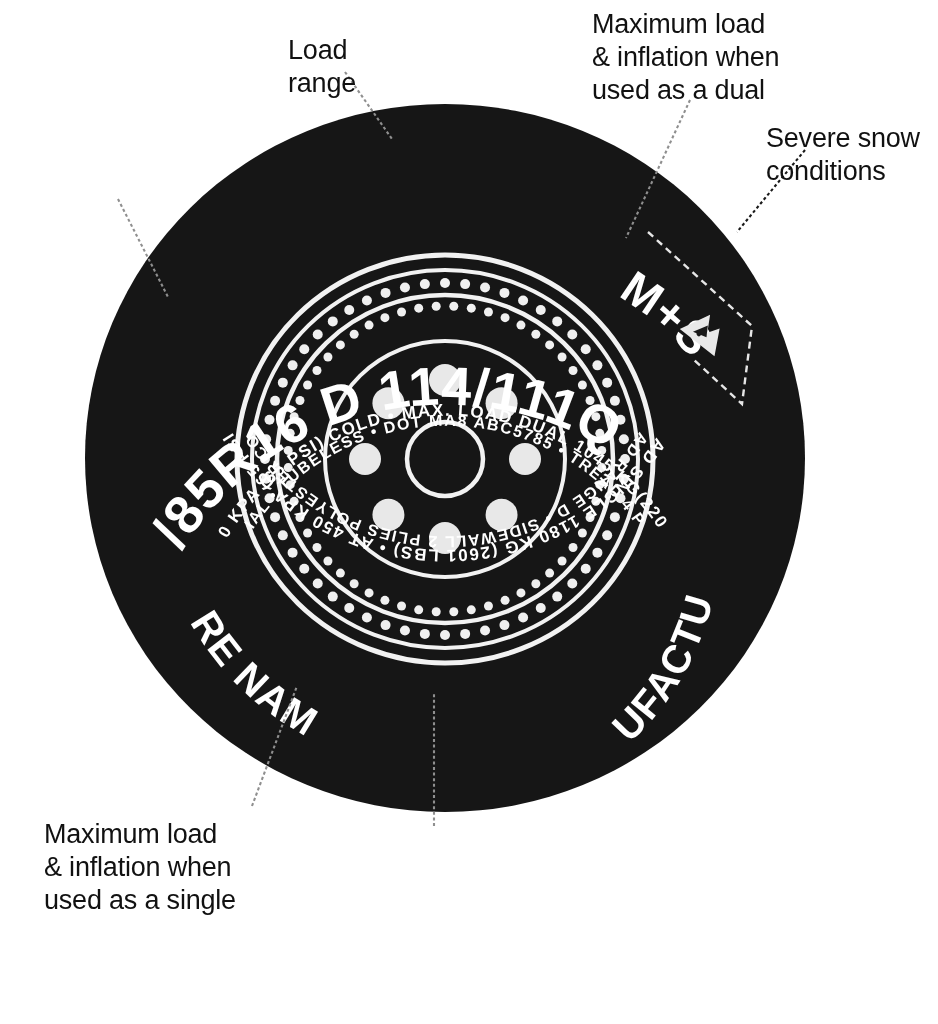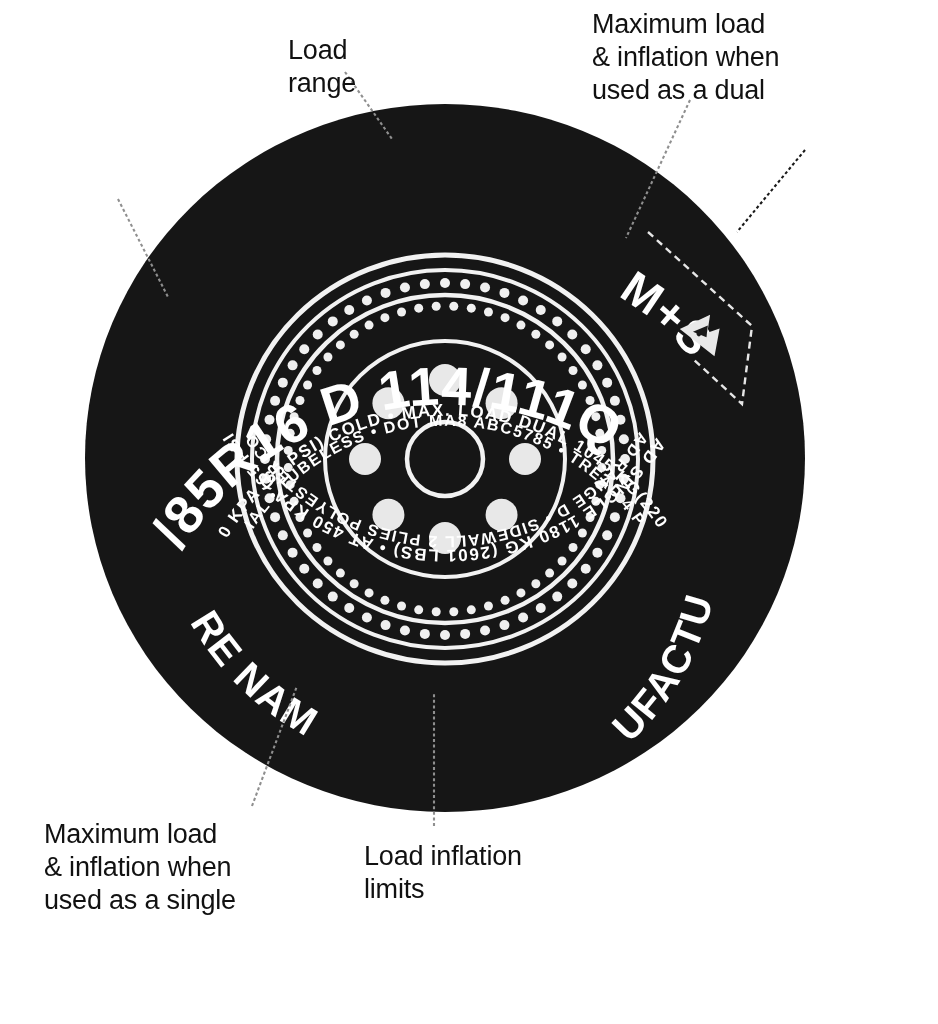--- a/index.html
+++ b/index.html
@@ -252,19 +252,19 @@
         <line x1="252" y1="806" x2="297" y2="686" class="leader-light"></line>
         <line x1="434" y1="826" x2="434" y2="692" class="leader-light"></line>
       </g>
   </svg>
 
   <div class="callout" style="left: 264px; top: 34px; margin-left: 24px;">Load
 range</div>
   <div class="callout" style="left: 592px; top: 8px;">Maximum load
 &amp; inflation when
 used as a dual</div>
+  <div class="callout" style="left: 766px; top: 122px;">Severe snow
+conditions</div>
   <div class="callout" style="left: 44px; top: 818px;">Maximum load
 &amp; inflation when
 used as a single</div>
-  <div class="callout" style="left: 364px; top: 840px;">Load inflation
-limits</div>
 
 </div>
 
 </body></html>

